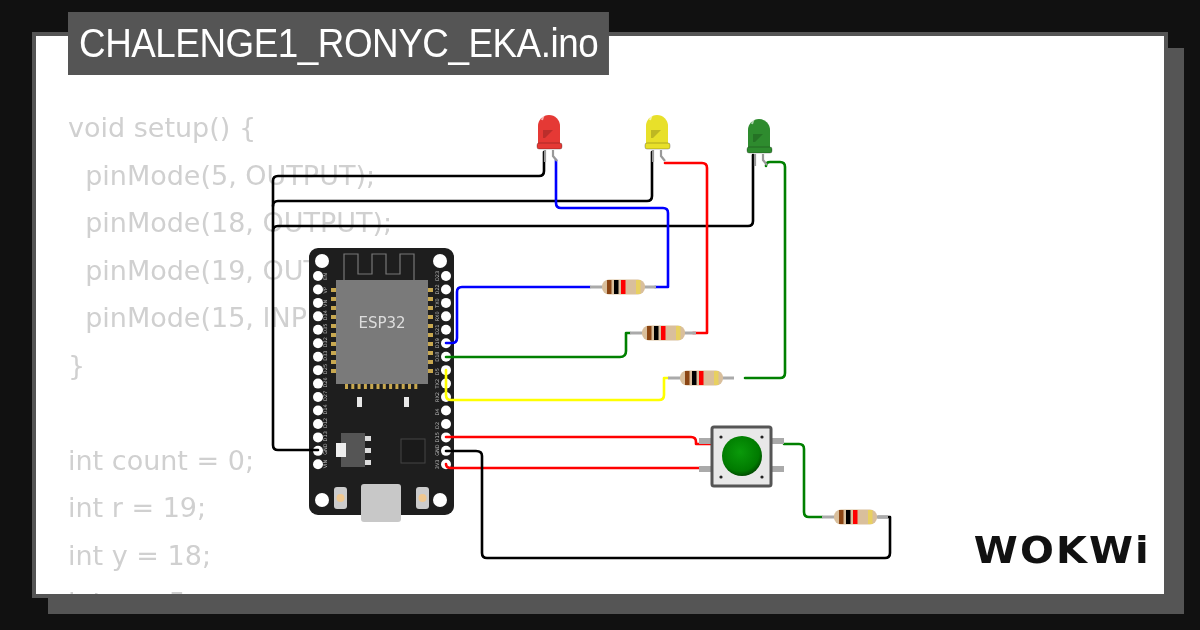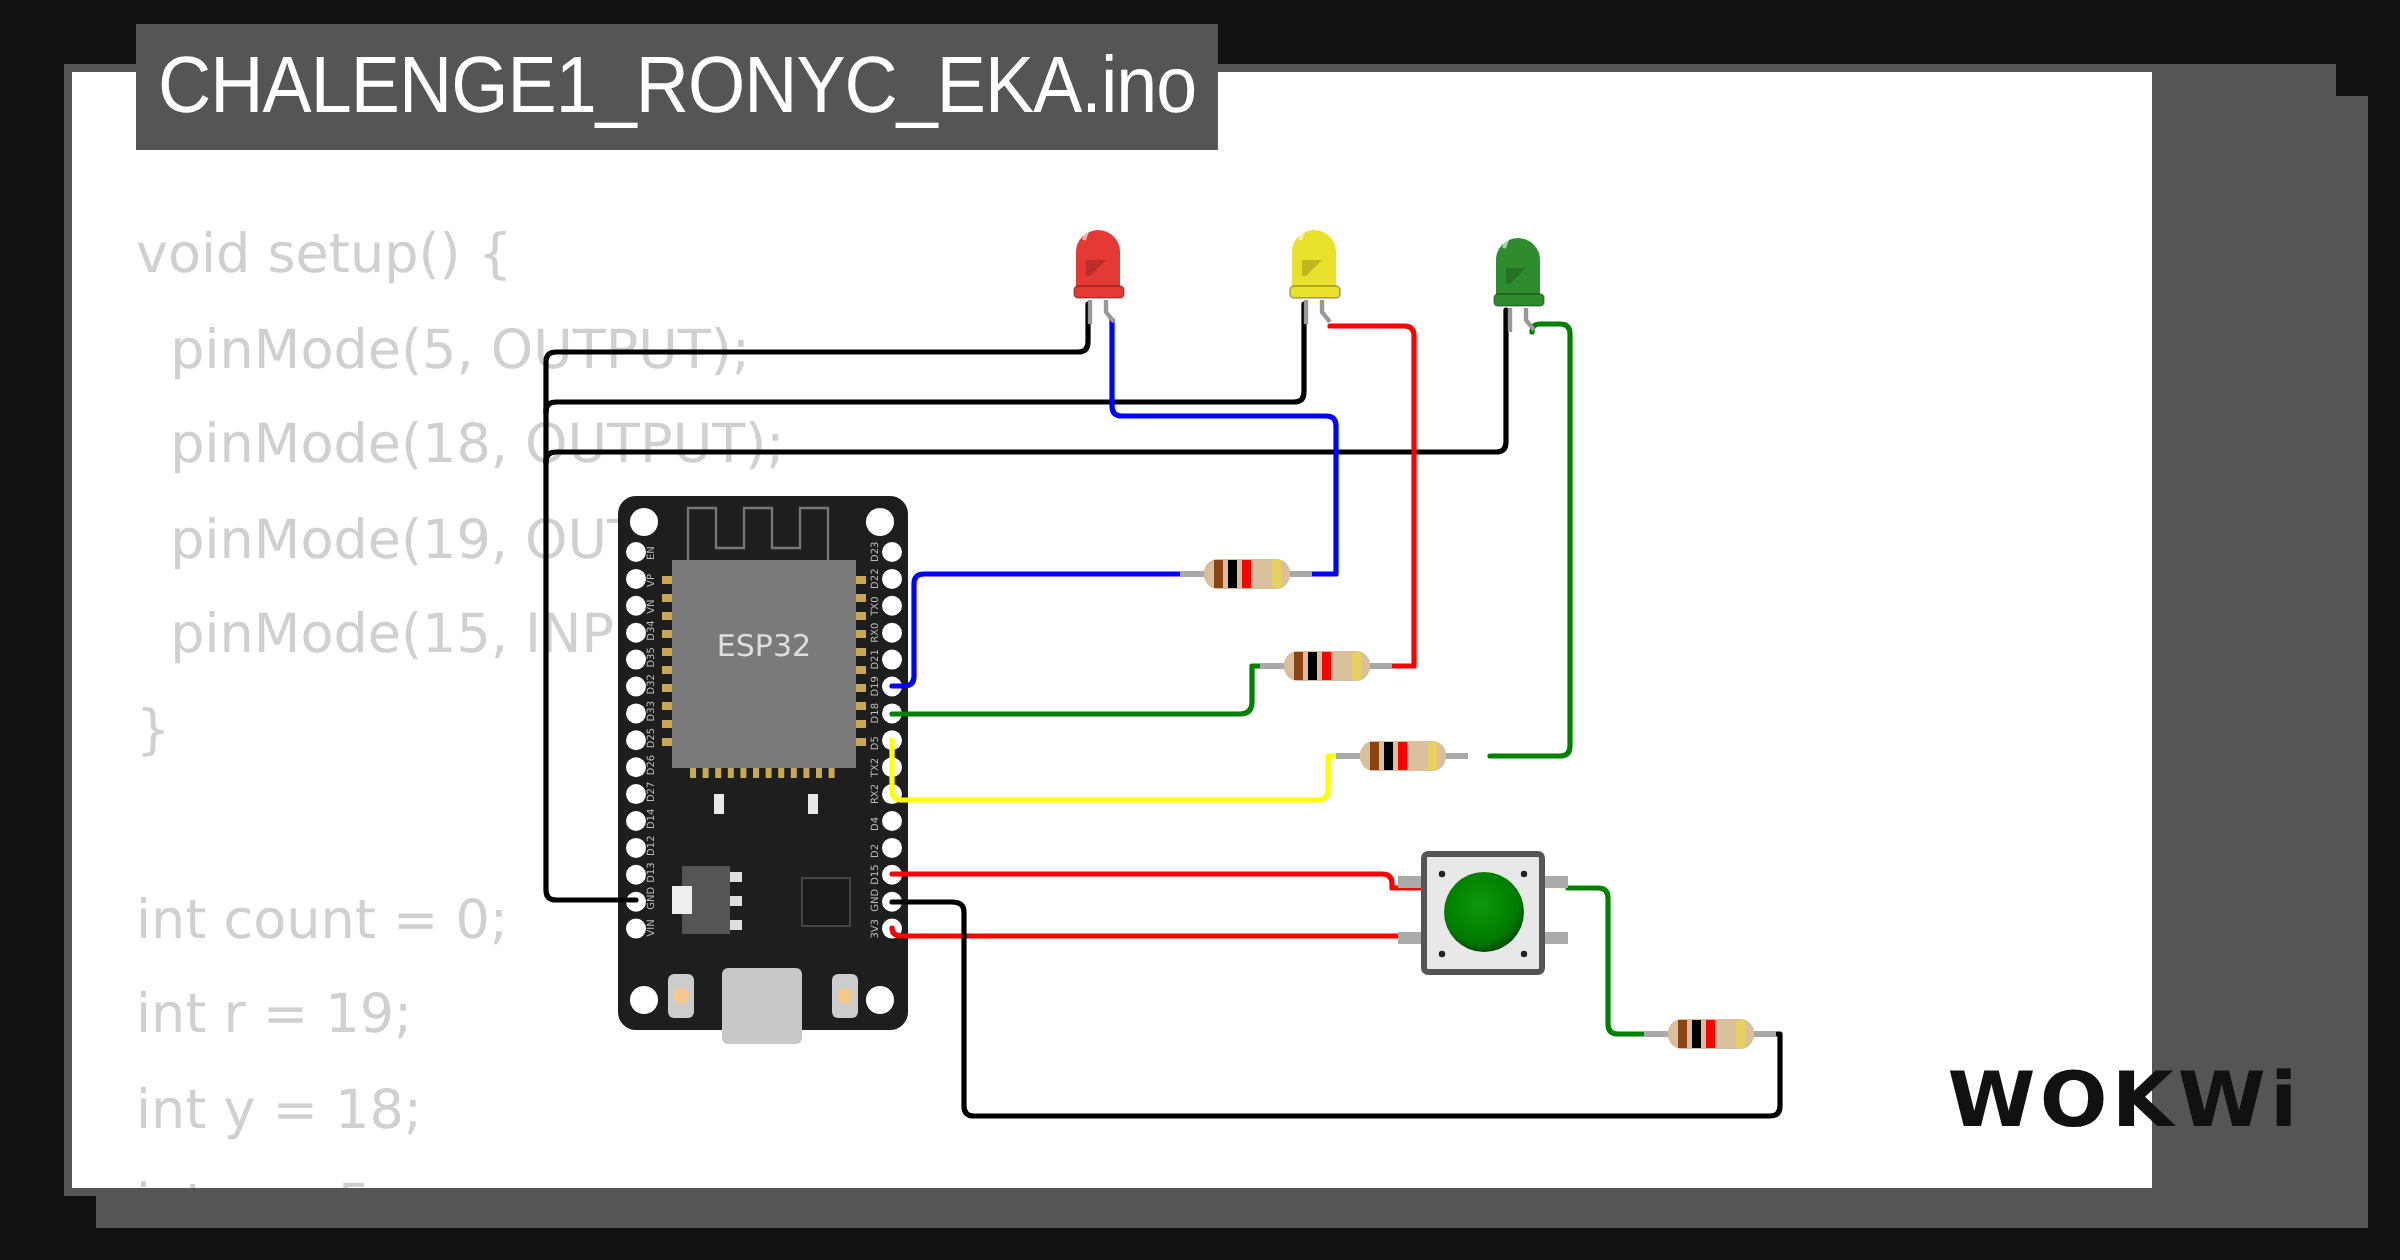--- a/index.html
+++ b/index.html
@@ -1,20 +1,20 @@
 <!DOCTYPE html>
 <html><head>
 <meta charset="utf-8">
 <style>
   html, body { margin:0; padding:0; }
   body { width:1200px; height:630px; background:#111111; position:relative; overflow:hidden;
          font-family:"DejaVu Sans", sans-serif; }
   .shadow { position:absolute; left:48px; top:48px; width:1136px; height:566px; background:#555555; }
   .card-border { position:absolute; left:32px; top:32px; width:1136px; height:566px; background:#555555; }
-  .card { position:absolute; left:36px; top:36px; width:1040px; height:558px; background:#ffffff; overflow:hidden; }
+  .card { position:absolute; left:36px; top:36px; width:1128px; height:558px; background:#ffffff; overflow:hidden; }
   .title { position:absolute; left:68px; top:12px; height:63px; padding:0 12px; background:#555555;
            color:#ffffff; font-family:"Liberation Sans", sans-serif; font-size:40px; line-height:63px;
            letter-spacing:-0.5px; z-index:5; transform:scaleX(0.92); transform-origin:left center; }
   .code { position:absolute; left:32px; top:68px; margin:0; color:#d0d0d0; font-family:"DejaVu Sans", sans-serif;
           font-size:27px; line-height:47.5px; white-space:pre; }
   .code .line { display:block; height:47.5px; }
   svg.circuit { position:absolute; left:0; top:0; }
   .logo { position:absolute; left:978px; top:528px; font-family:"DejaVu Sans", sans-serif; font-size:38px;
           font-weight:bold; letter-spacing:2px; color:#111; transform:scaleX(1.05); }
 </style>

